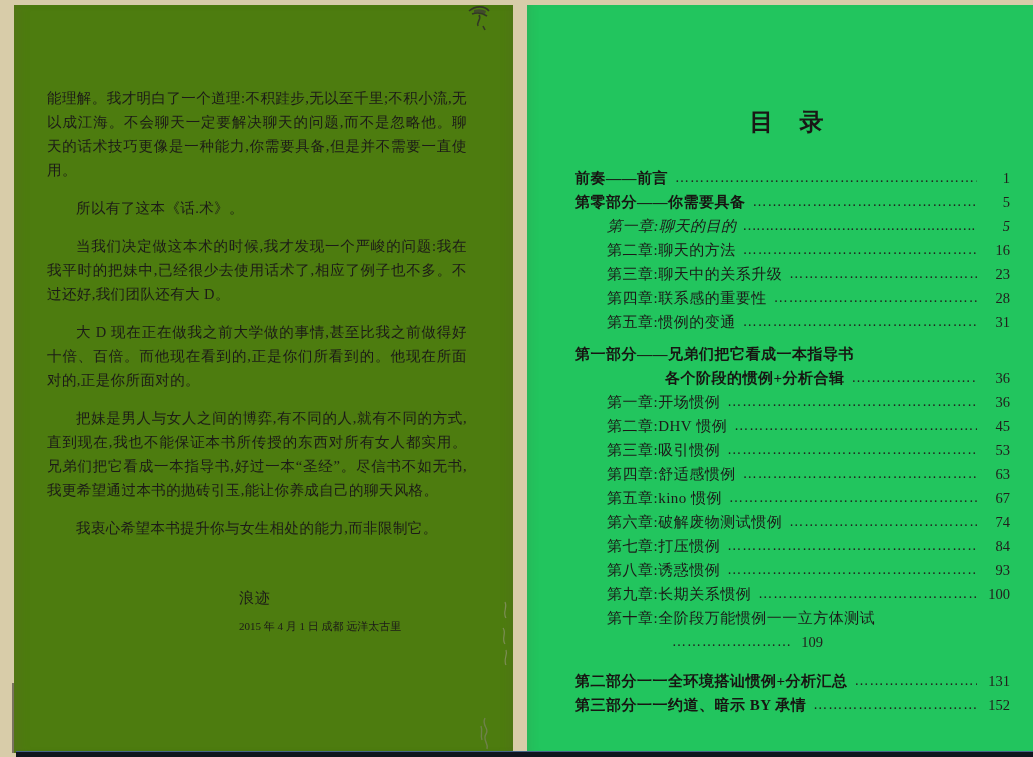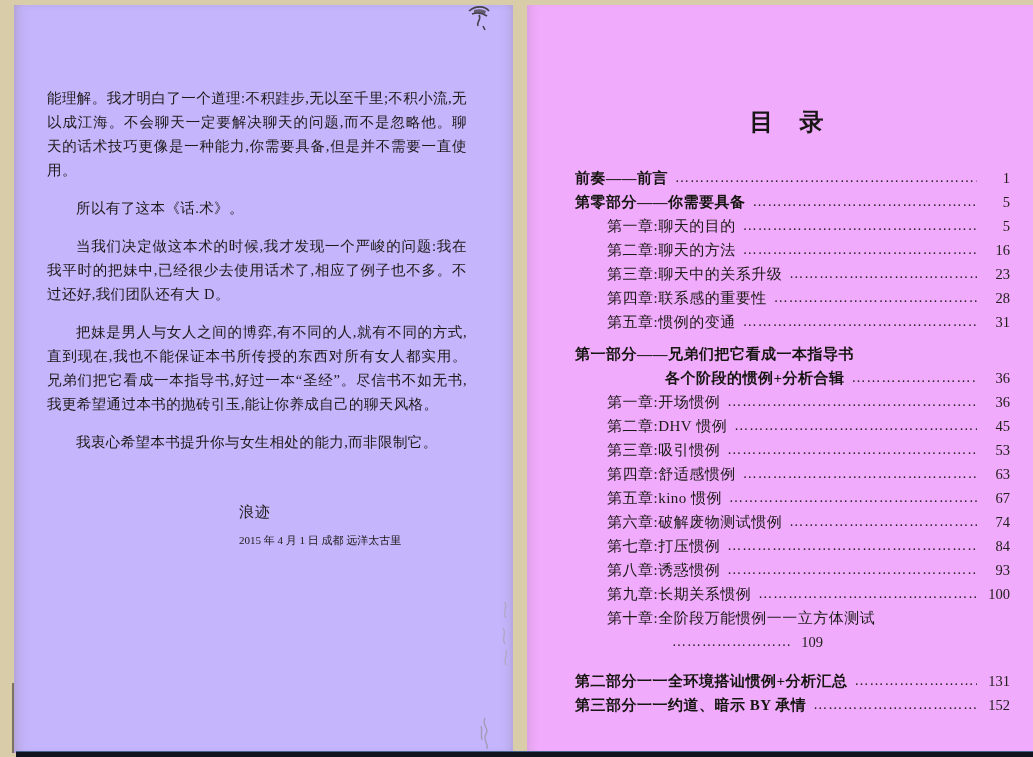--- a/index.html
+++ b/index.html
@@ -4,25 +4,25 @@
 <style>
   html,body{margin:0;padding:0;}
   body{
     width:1033px;height:757px;position:relative;overflow:hidden;
     background:#d8cca9;
     font-family:"Liberation Serif","DejaVu Serif",serif;
     color:#1c1a18;
   }
   .page{position:absolute;top:5px;bottom:4px;}
   .page-left{
-    left:14px;width:499px;background:#c4b5fd;
+    left:14px;width:499px;background:#4d7c0f;
     box-shadow:inset 10px 0 16px -12px rgba(110,92,55,.45), inset -9px 0 14px -11px rgba(90,80,55,.35);
   }
   .page-right{
-    left:527px;width:506px;background:#f0abfc;
+    left:527px;width:506px;background:#22c55e;
     box-shadow:inset 9px 0 14px -11px rgba(90,80,55,.30);
   }
   
   .preface{position:absolute;left:33px;right:46px;top:81px;}
   .para{
     margin:0 0 14px 0;font-size:14.5px;line-height:24px;
     text-align:justify;text-justify:inter-ideograph;letter-spacing:.4px;
   }
   .para.ind{text-indent:2em;}
   .signature{margin-top:46px;text-align:left;padding-left:192px;}
@@ -58,20 +58,21 @@
   .artifact{position:absolute;}
 </style>
 </head>
 <body>
 
 <div class="page page-left">
   <div class="preface" id="paragraphs">
     <p class="para">能理解。我才明白了一个道理:不积跬步,无以至千里;不积小流,无以成江海。不会聊天一定要解决聊天的问题,而不是忽略他。聊天的话术技巧更像是一种能力,你需要具备,但是并不需要一直使用。</p>
       <p class="para ind">所以有了这本《话.术》。</p>
       <p class="para ind">当我们决定做这本术的时候,我才发现一个严峻的问题:我在我平时的把妹中,已经很少去使用话术了,相应了例子也不多。不过还好,我们团队还有大 D。</p>
+      <p class="para ind">大 D 现在正在做我之前大学做的事情,甚至比我之前做得好十倍、百倍。而他现在看到的,正是你们所看到的。他现在所面对的,正是你所面对的。</p>
       <p class="para ind">把妹是男人与女人之间的博弈,有不同的人,就有不同的方式,直到现在,我也不能保证本书所传授的东西对所有女人都实用。兄弟们把它看成一本指导书,好过一本“圣经”。尽信书不如无书,我更希望通过本书的抛砖引玉,能让你养成自己的聊天风格。</p>
       <p class="para ind">我衷心希望本书提升你与女生相处的能力,而非限制它。</p>
       <div class="signature">
       <div class="sig-name">浪迹</div>
       <div class="sig-date">2015 年 4 月 1 日  成都 远洋太古里</div>
     </div>
   </div>
 </div>
 
 <div class="page page-right">
@@ -80,21 +81,21 @@
       <div class="row b" style="padding-left: 0px;">
         <span class="lbl">前奏——前言</span>
         <span class="dots">……………………………………………………………………………………………………………………………………………………………………………………………………………………</span>
         <span class="pg">1</span>
       </div>
       <div class="row b" style="padding-left: 0px;">
         <span class="lbl">第零部分——你需要具备</span>
         <span class="dots">……………………………………………………………………………………………………………………………………………………………………………………………………………………</span>
         <span class="pg">5</span>
       </div>
-      <div class="row" style="padding-left: 32px;">
+      <div class="row" style="padding-left: 32px; font-style: italic;">
         <span class="lbl">第一章:聊天的目的</span>
         <span class="dots">……………………………………………………………………………………………………………………………………………………………………………………………………………………</span>
         <span class="pg">5</span>
       </div>
       <div class="row" style="padding-left: 32px;">
         <span class="lbl">第二章:聊天的方法</span>
         <span class="dots">……………………………………………………………………………………………………………………………………………………………………………………………………………………</span>
         <span class="pg">16</span>
       </div>
       <div class="row" style="padding-left: 32px;">

